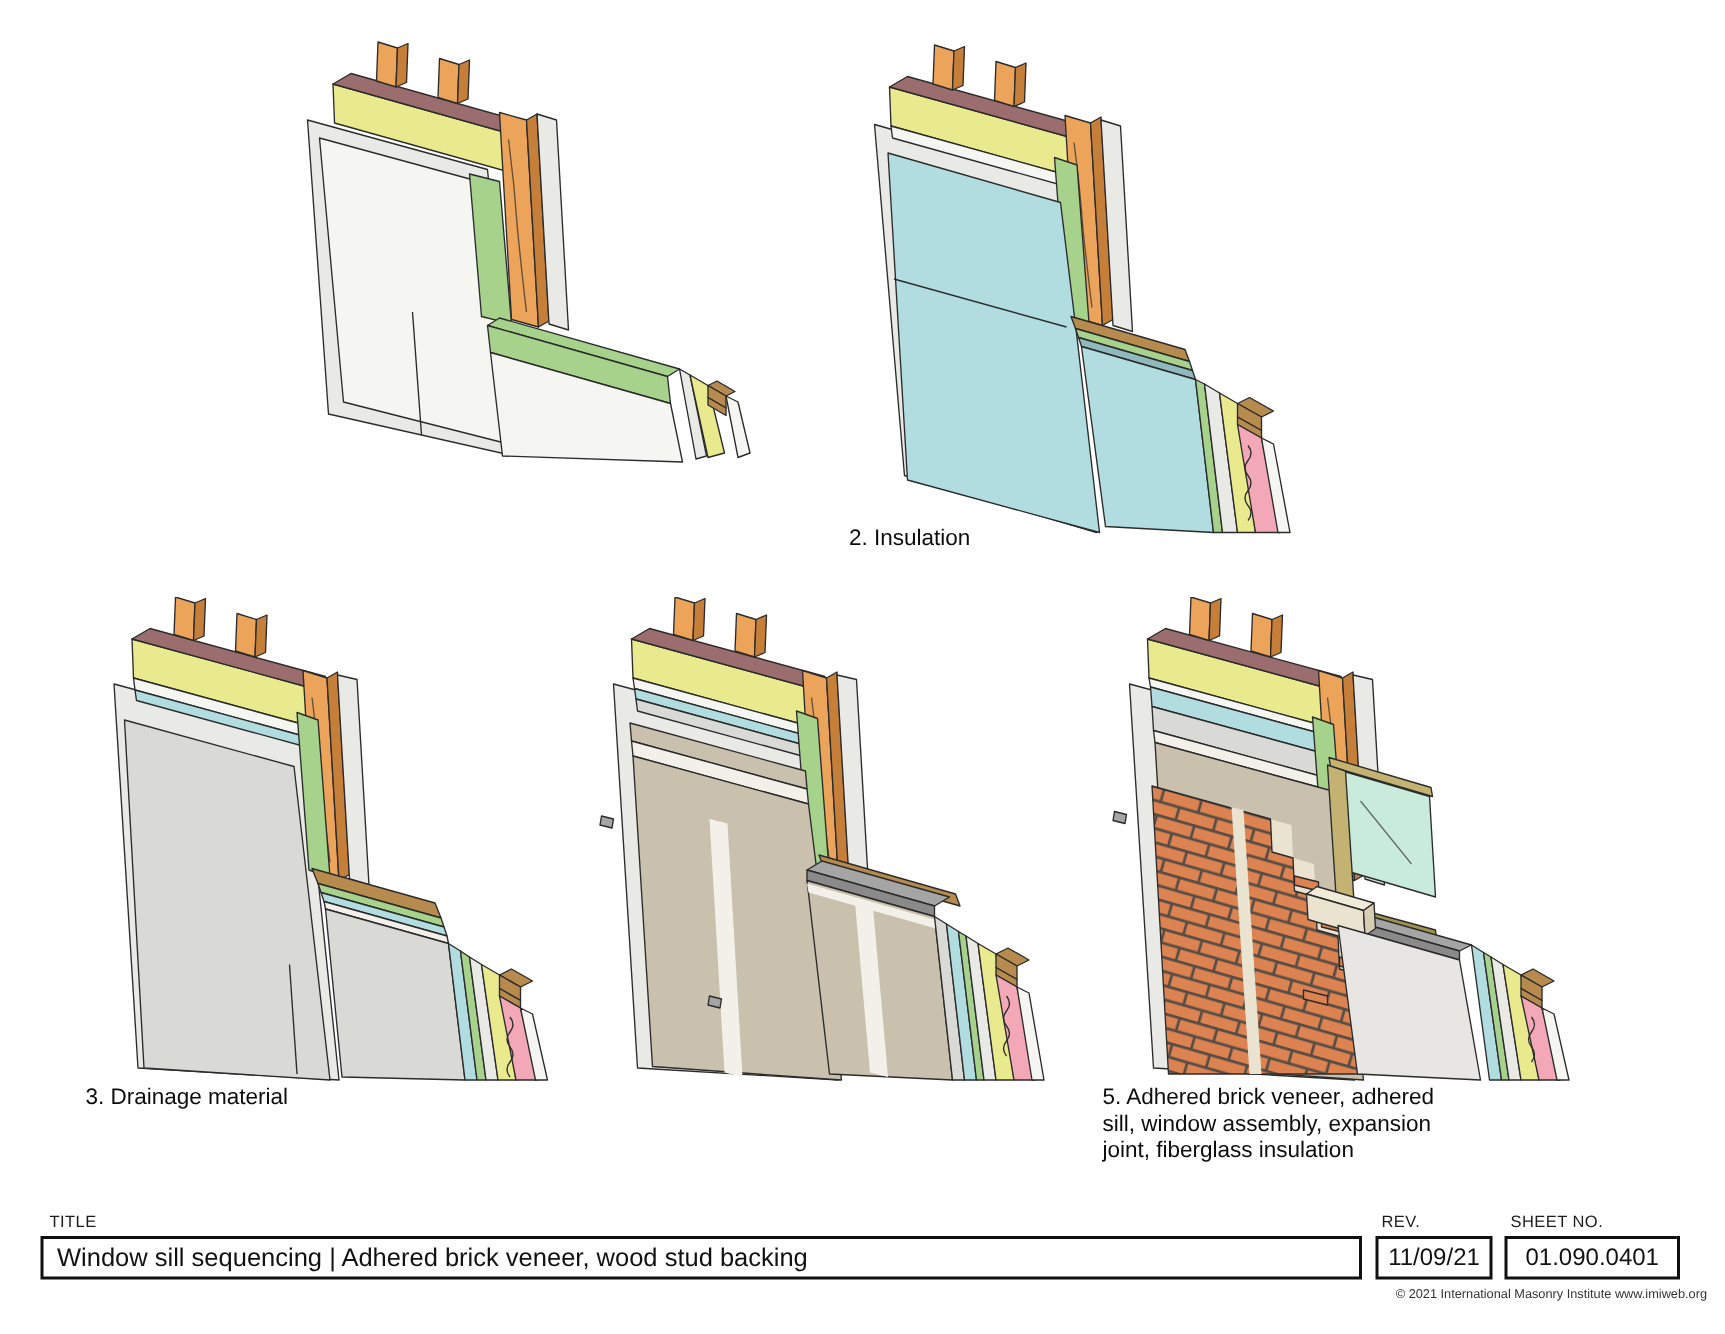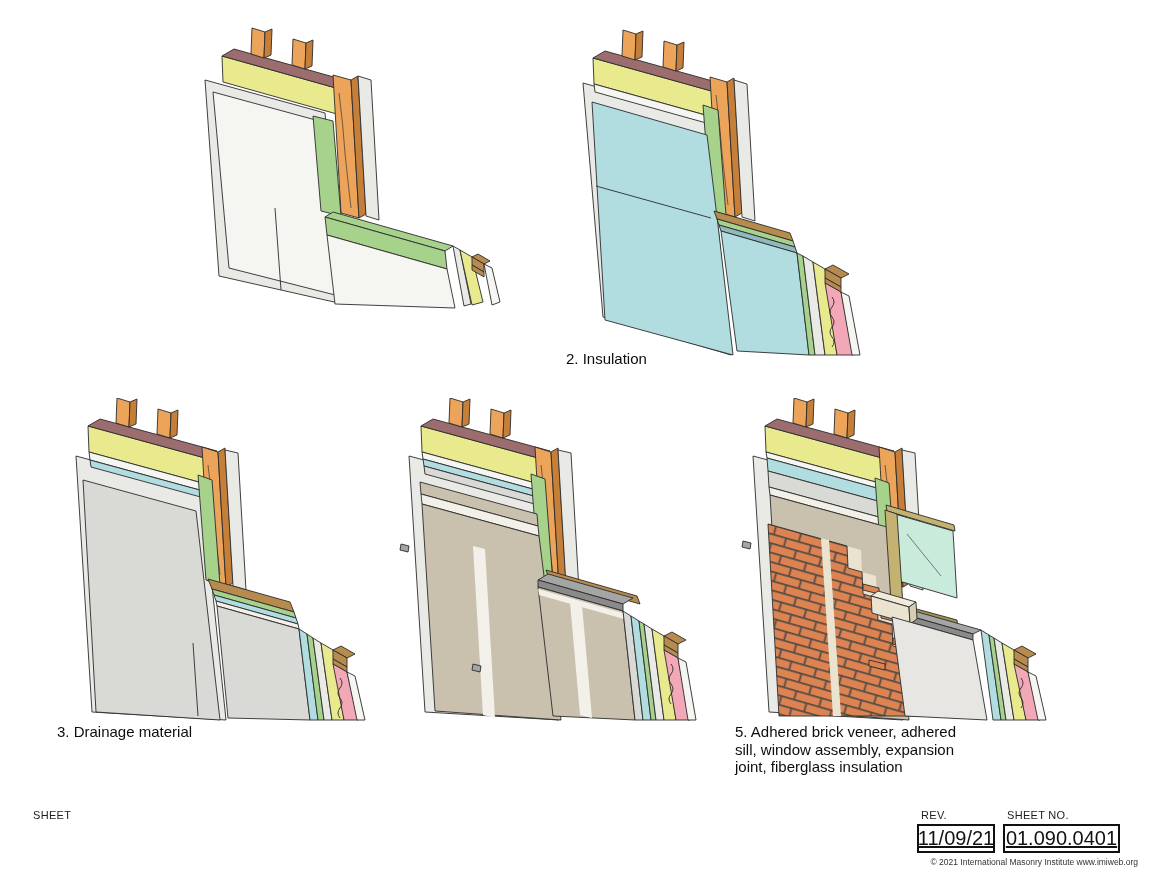--- a/index.html
+++ b/index.html
@@ -19,21 +19,21 @@
   .f-gray{fill:var(--c-gray);}     .f-pink{fill:var(--c-pink);}
   .f-tan{fill:var(--c-tan);}       .f-joint{fill:var(--c-joint);}
   .f-flash{fill:var(--c-flash);}   .f-flashDk{fill:var(--c-flashDk);}
   .f-brick{fill:var(--c-brick);}   .f-cream{fill:var(--c-cream);}
   .f-creamDk{fill:var(--c-creamDk);}
   .f-glass{fill:var(--c-glass);}   .f-frame{fill:var(--c-frame);} .f-frameDk{fill:var(--c-frameDk);}
   
   .tb-label{position:absolute;font-size:11px;letter-spacing:.3px;color:#1c1c1c;}
   .tb-box{position:absolute;border:2px solid #101010;background:#fff;display:flex;align-items:center;}
   .tb-title-text{font-size:17px;padding-left:9px;white-space:nowrap;}
-  .tb-center{justify-content:center;font-size:20px;text-decoration:underline;}
+  .tb-center{justify-content:center;font-size:16px;}
   .copyright{position:absolute;font-size:8.5px;color:#333;}
 </style>
 </head>
 <body>
 
 <div class="sheet">
 
   <svg class="fig" style="left:175px;top:18px;" width="330" height="294" viewBox="0 0 330 294">
     <g>
       <polygon class="f-gyp" points="30,62 150,95 168,286 44,258"></polygon>
@@ -268,21 +268,24 @@
         <polygon class="f-panel" points="303,274 311,278 321,322 313,322"></polygon>
       </g>
       <polygon class="f-flash" points="18,143 26,145 25,151 17,149"></polygon>
     </g>
   </svg>
 
   <div class="caption" style="left:566px;top:350px;width:200px;">2. Insulation</div>
   <div class="caption" style="left:57px;top:723px;width:220px;">3. Drainage material</div>
   <div class="caption" style="left:735px;top:723px;width:238px;">5. Adhered brick veneer, adhered sill, window assembly, expansion joint, fiberglass insulation</div>
 
-  <div class="tb-label" style="left:33px;top:809px;">SHEET</div>
+  <div class="tb-label" style="left:33px;top:809px;">TITLE</div>
+  <div class="tb-box" style="left:27px;top:824px;width:877px;height:25px;">
+    <span class="tb-title-text">Window sill sequencing | Adhered brick veneer, wood stud backing</span>
+  </div>
 
   <div class="tb-label" style="left:921px;top:809px;">REV.</div>
   <div class="tb-box tb-center" style="left:917px;top:824px;width:74px;height:25px;">
     <span>11/09/21</span>
   </div>
 
   <div class="tb-label" style="left:1007px;top:809px;">SHEET NO.</div>
   <div class="tb-box tb-center" style="left:1003px;top:824px;width:113px;height:25px;">
     <span>01.090.0401</span>
   </div>

